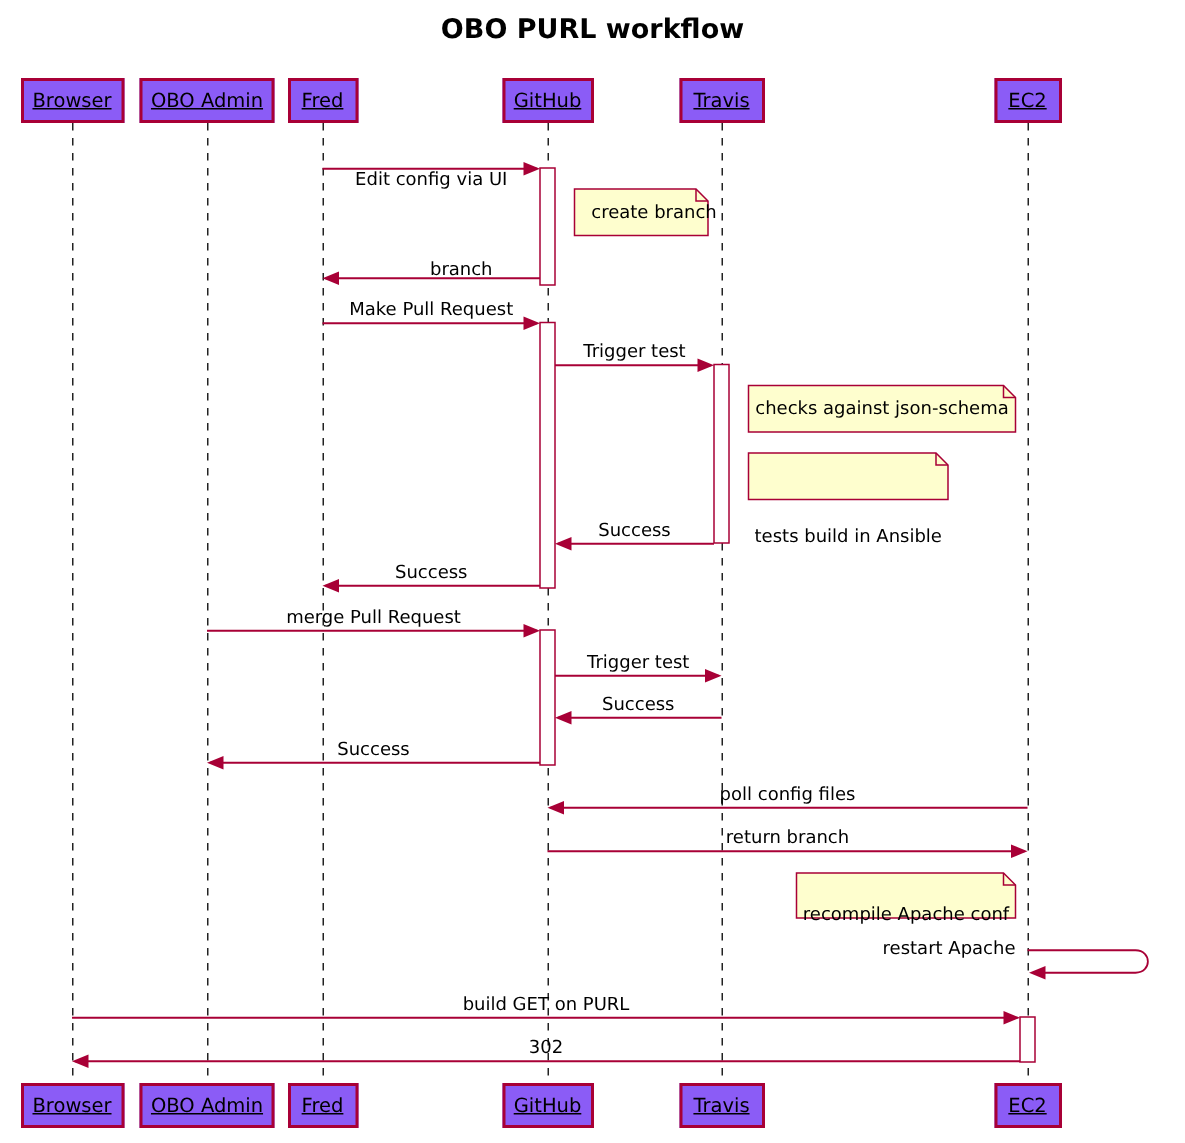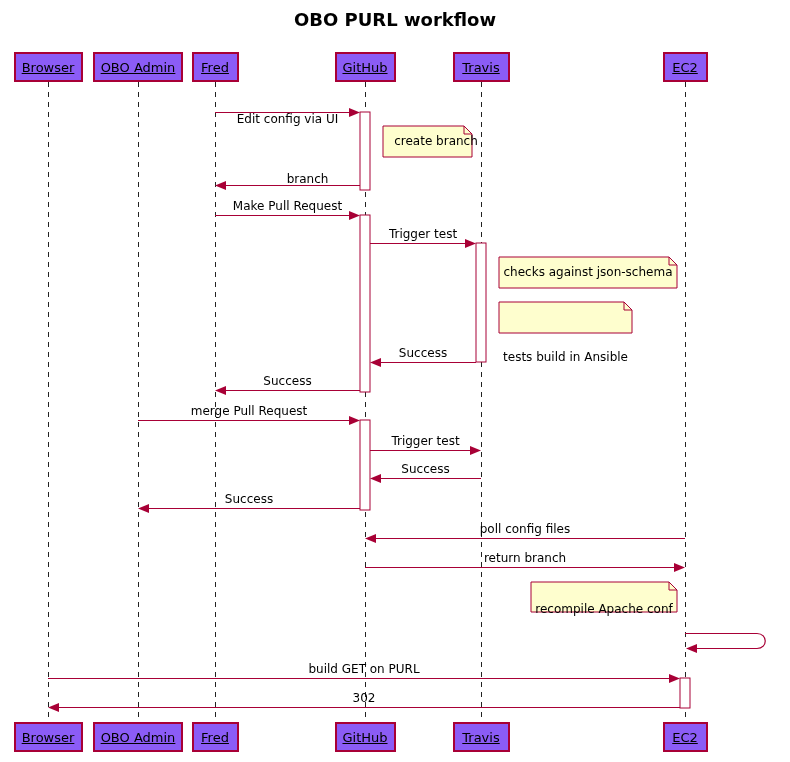--- a/index.html
+++ b/index.html
@@ -96,20 +96,21 @@
       <div class="msg-label" style="left: 423px; top: 346px;">Success</div>
       <div class="msg-label" style="left: 287.5px; top: 374px;">Success</div>
       <div class="msg-label" style="left: 249px; top: 404px;">merge Pull Request</div>
       <div class="msg-label" style="left: 425.5px; top: 434px;">Trigger test</div>
       <div class="msg-label" style="left: 425.5px; top: 462px;">Success</div>
       <div class="msg-label" style="left: 249px; top: 492px;">Success</div>
       <div class="msg-label" style="left: 525px; top: 522px;">poll config files</div>
       <div class="msg-label" style="left: 525px; top: 551px;">return branch</div>
       <div class="msg-label" style="left: 364px; top: 662px;">build GET on PURL</div>
       <div class="msg-label" style="left: 364px; top: 691px;">302</div>
+      <div class="self-label" style="left: 479px; width: 198px; top: 625px;">restart Apache</div>
       <div class="note-label" style="left: 436px; top: 134px;">create branch</div>
       <div class="note-label" style="left: 588px; top: 265px;">checks against json-schema</div>
       <div class="note-label" style="left: 565.5px; top: 310px; margin-top: 40px;">tests build in Ansible</div>
       <div class="note-label" style="left: 604px; top: 589.5px; margin-top: 12px;">recompile Apache conf</div>
       <div class="pbox" style="left: 13.5px; top: 52px; width: 69px;">Browser</div>
       <div class="pbox" style="left: 13.5px; top: 722px; width: 69px;">Browser</div>
       <div class="pbox" style="left: 93px; top: 52px; width: 90px;">OBO Admin</div>
       <div class="pbox" style="left: 93px; top: 722px; width: 90px;">OBO Admin</div>
       <div class="pbox" style="left: 191.5px; top: 52px; width: 47px;">Fred</div>
       <div class="pbox" style="left: 191.5px; top: 722px; width: 47px;">Fred</div>

